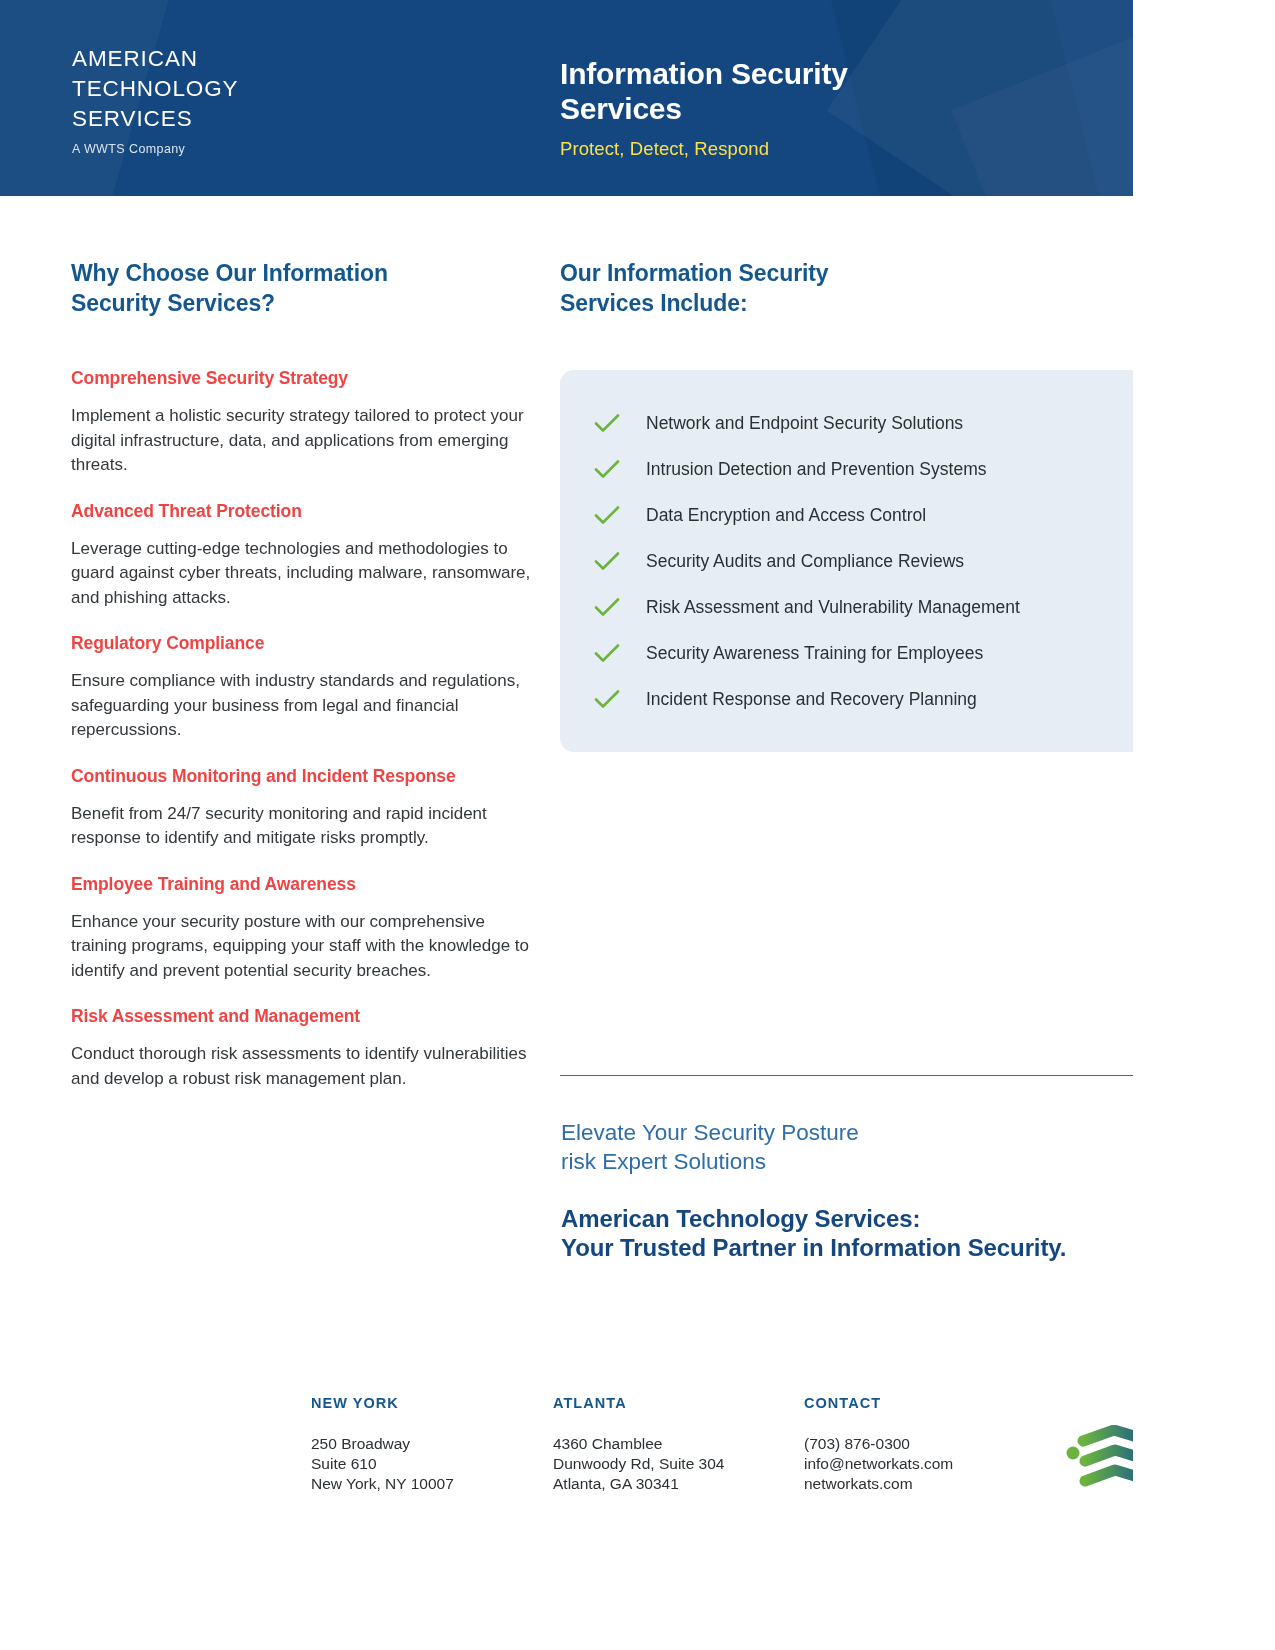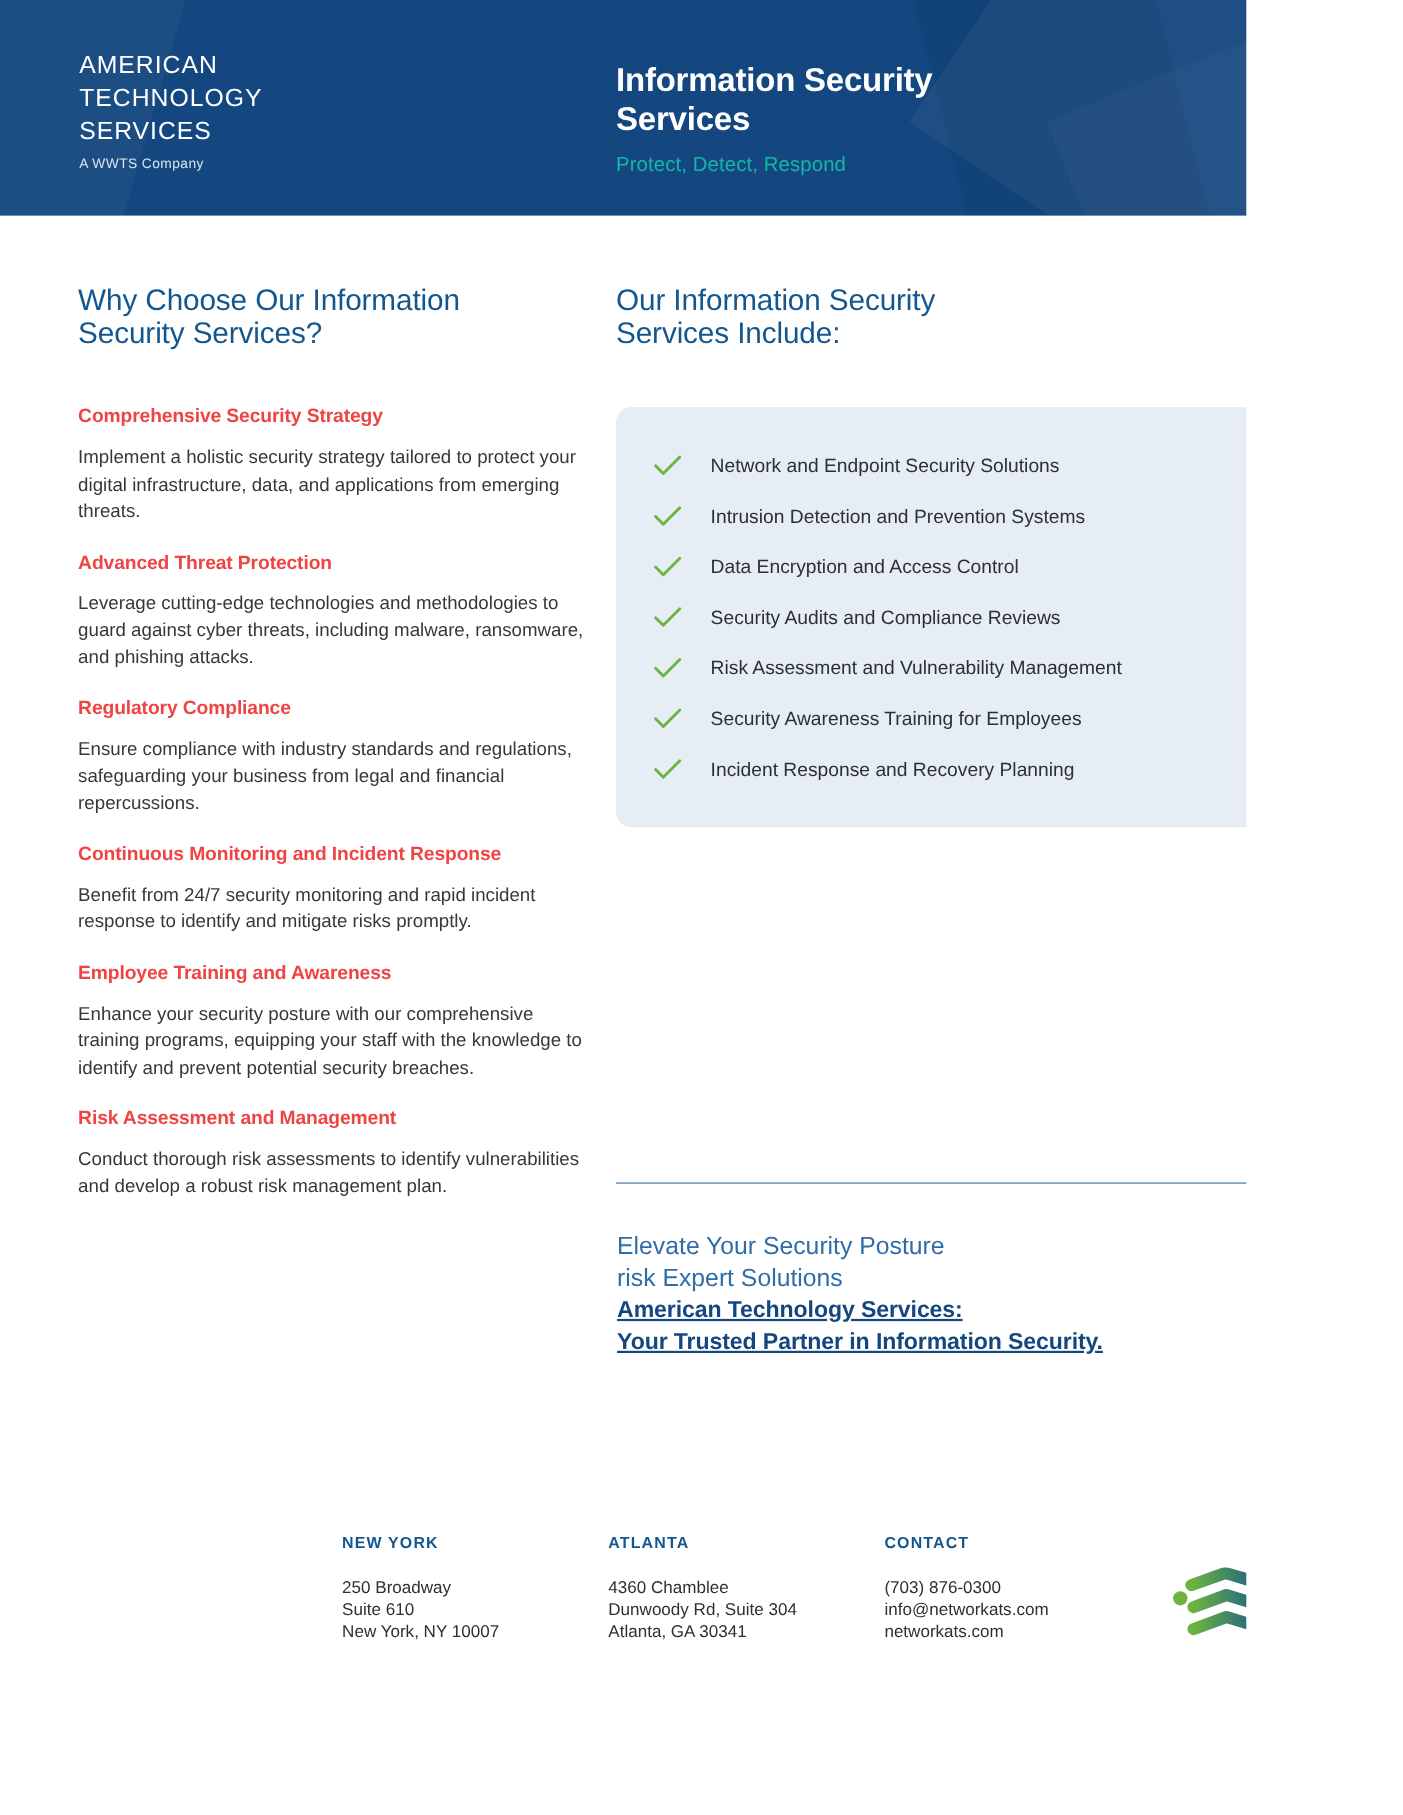--- a/index.html
+++ b/index.html
@@ -85,43 +85,43 @@
   }
   .header-title {
     color: #ffffff;
     font-size: 30px;
     line-height: 35px;
     font-weight: bold;
     letter-spacing: -0.2px;
   }
   .header-sub {
     margin-top: 12px;
-    color: #14b8a6;
+    color: #fde047;
     font-size: 18.5px;
     font-weight: 300;
     letter-spacing: 0.1px;
   }
   .col-left {
     position: absolute;
     left: 71px;
     top: 258px;
     width: 462px;
   }
   .col-right {
     position: absolute;
     left: 560px;
     top: 258px;
     width: 585px;
   }
 
   .sec-heading {
     color: #14578f;
-    font-size: 27px;
+    font-size: 23px;
     line-height: 30px;
-    font-weight: normal;
+    font-weight: bold;
     letter-spacing: -0.1px;
   }
 
   .feature { margin-top: 0; }
   .feature-title {
     color: #ef4444;
     font-size: 17.5px;
     line-height: 23px;
     font-weight: bold;
     letter-spacing: -0.1px;
@@ -176,26 +176,26 @@
     top: 1118px;
     width: 600px;
   }
   .cta-head {
     color: #2f6da8;
     font-size: 22.5px;
     line-height: 29px;
     font-weight: 300;
   }
   .cta-bold {
+    margin-top: 28px;
     color: #14477f;
-    font-size: 21px;
+    font-size: 24px;
     line-height: 29px;
     font-weight: bold;
     letter-spacing: -0.1px;
-    text-decoration: underline;
   }
 
   
   .footer {
     position: absolute;
     left: 0;
     top: 1395px;
     width: 1275px;
     height: 180px;
   }

